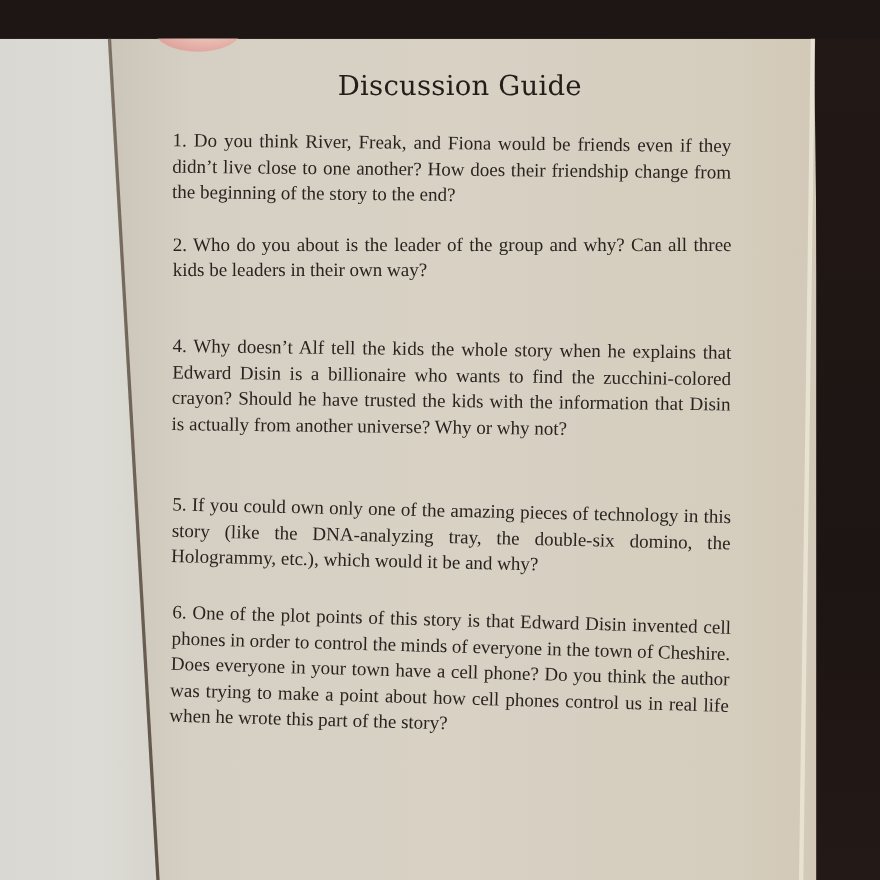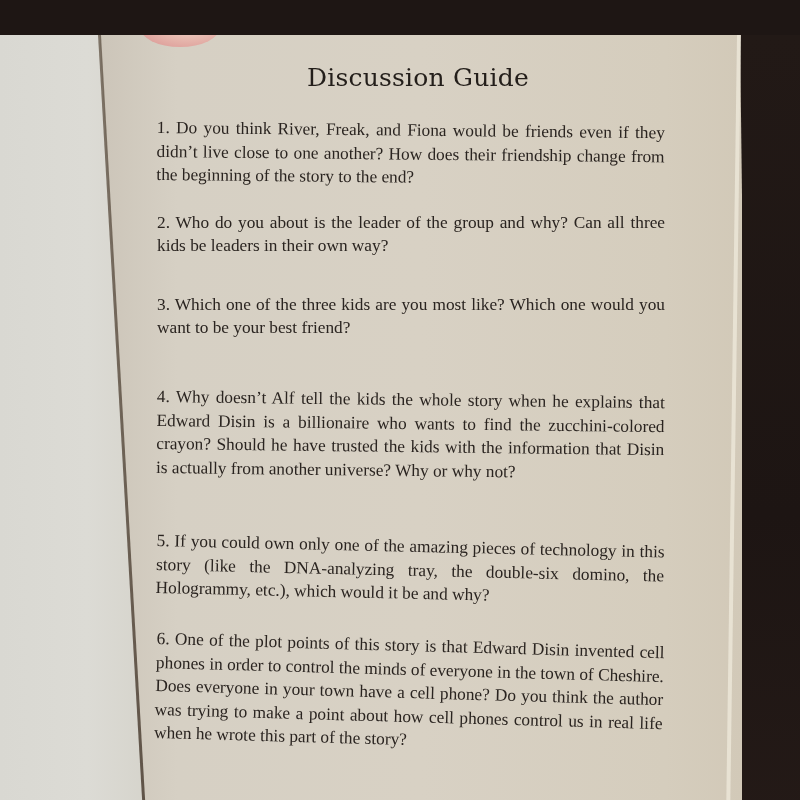--- a/index.html
+++ b/index.html
@@ -130,24 +130,20 @@
     <p class="question q1">
       <span class="q-num">1.</span>
       <span>Do you think River, Freak, and Fiona would be friends even if they didn’t live close to one another? How does their friendship change from the beginning of the story to the end?</span>
     </p>
 
     <p class="question q2">
       <span class="q-num">2.</span>
       <span>Who do you about is the leader of the group and why? Can all three kids be leaders in their own way?</span>
     </p>
 
-    <p class="question q3">
-      <span class="q-num">3.</span>
-      <span>Which one of the three kids are you most like? Which one would you want to be your best friend?</span>
-    </p>
 
     <p class="question q4">
       <span class="q-num">4.</span>
       <span>Why doesn’t Alf tell the kids the whole story when he explains that Edward Disin is a billionaire who wants to find the zucchini-colored crayon? Should he have trusted the kids with the information that Disin is actually from another universe? Why or why not?</span>
     </p>
 
     <p class="question q5">
       <span class="q-num">5.</span>
       <span>If you could own only one of the amazing pieces of technology in this story (like the DNA-analyzing tray, the double-six domino, the Hologrammy, etc.), which would it be and why?</span>
     </p>

